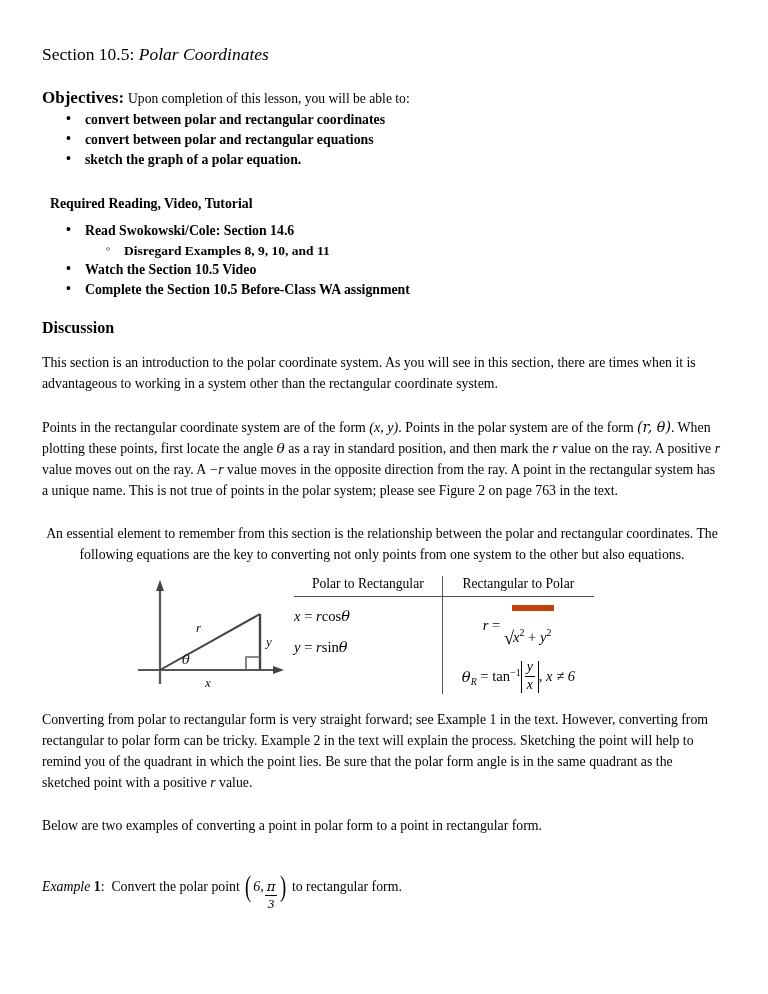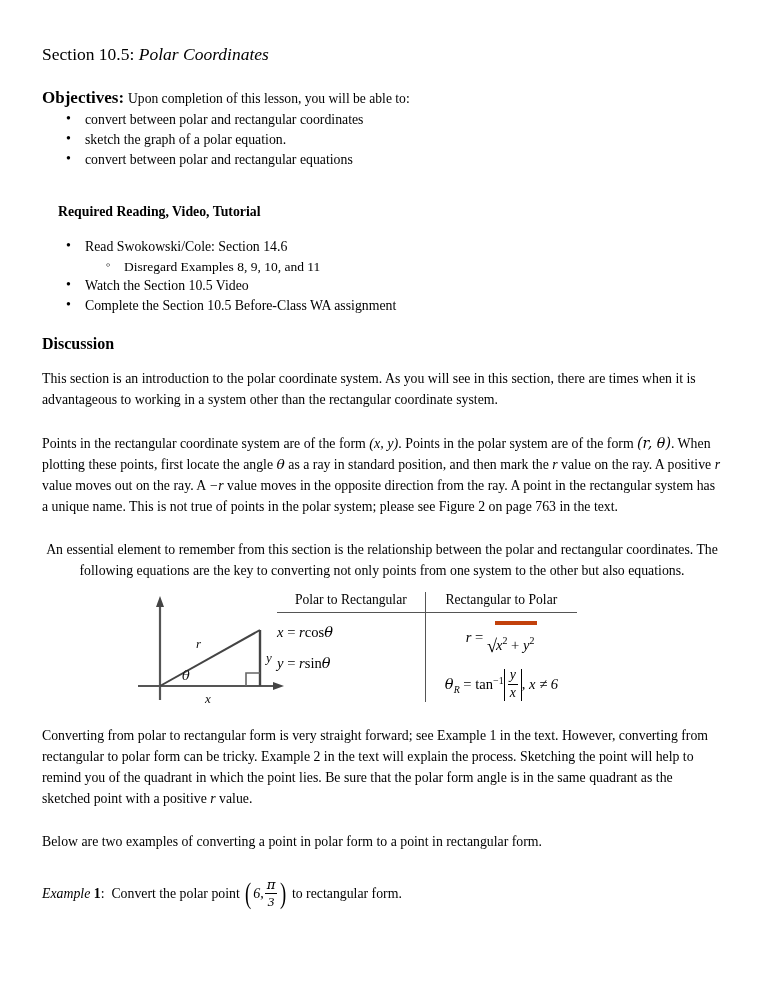--- a/index.html
+++ b/index.html
@@ -42,35 +42,36 @@
   .objectives-line .lead {
     font-weight: bold;
     font-size: 17px;
   }
   .objectives-line .rest {
     font-size: 13.6px;
   }
   .section-head {
     font-size: 13.8px;
     font-weight: bold;
-    margin: 16px;
+    margin: 8px;
     line-height: 1.3;
   }
   .discussion-head {
     font-size: 16px;
     font-weight: bold;
     margin: 0 0 14px 0;
     line-height: 1.3;
   }
 
   
   ul.b1 {
     list-style: none;
     margin: 1px 0 0 0;
     padding: 0 0 0 24px;
+    font-weight: bold;
   }
   ul.b1 > li {
     position: relative;
     font-size: 13.8px;
     line-height: 1.43;
     padding-left: 19px;
   }
   ul.b1 > li::before {
     content: "\2022";
     position: absolute;
@@ -119,38 +120,39 @@
     font-family: "Liberation Serif", "DejaVu Serif", serif;
   }
   .mpair {
     white-space: nowrap;
     font-size: 14.2px;
     text-align: right;
   }
   .greek {
     font-family: "DejaVu Serif", "Liberation Serif", serif;
     font-style: italic;
+    margin-top: 18px;
   }
 
   
   .figrow {
     position: relative;
     height: 128px;
     margin: 6px 0 0 0;
   }
   .diagram {
     position: absolute;
     left: 66px;
     top: 2px;
     width: 190px;
     height: 120px;
   }
   .conv-table {
     position: absolute;
-    left: 235px;
+    left: 252px;
     top: 4px;
     width: 300px;
   }
   .ct-head {
     display: flex;
     border-bottom: 1.3px solid #555;
   }
   .ct-head > div {
     font-size: 13.6px;
     text-align: center;
@@ -218,22 +220,22 @@
     display: inline-block;
     vertical-align: middle;
     position: relative;
     white-space: nowrap;
   }
   .rad .sign {
     font-size: 1.25em;
     vertical-align: -2px;
   }
   .rad .under {
-    border-top: 4px solid #c2410c;
-    padding: 10px 3px 0 1px;
+    border-top: 6px solid #c2410c;
+    padding: 16px 3px 0 1px;
     margin-left: -2px;
     display: inline-block;
   }
   sup.pw {
     font-size: 0.68em;
     vertical-align: super;
   }
   sub.sb {
     font-size: 0.68em;
     vertical-align: sub;
@@ -282,22 +284,22 @@
     <span>Section 10.5:</span>
     <span class="ital">Polar Coordinates</span>
   </h1>
 
   <p class="objectives-line">
     <span class="lead">Objectives:</span>
     <span class="rest">Upon completion of this lesson, you will be able to:</span>
   </p>
   <ul class="b1">
     <li><span>convert between polar and rectangular coordinates</span></li>
+    <li><span>convert between polar and rectangular equations</span></li>
     <li><span>sketch the graph of a polar equation.</span></li>
-    <li><span>convert between polar and rectangular equations</span></li>
   </ul>
 
   <div class="gap-18"></div>
 
   <p class="section-head">Required Reading, Video, Tutorial</p>
   <ul class="b1">
     <li>
       <span>Read Swokowski/Cole:  Section 14.6</span>
       <ul class="b2">
         <li><span>Disregard Examples 8, 9, 10, and 11</span></li>

